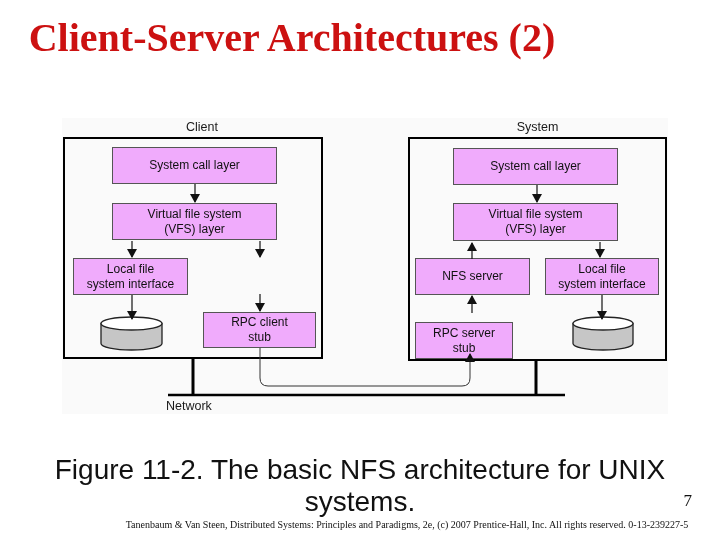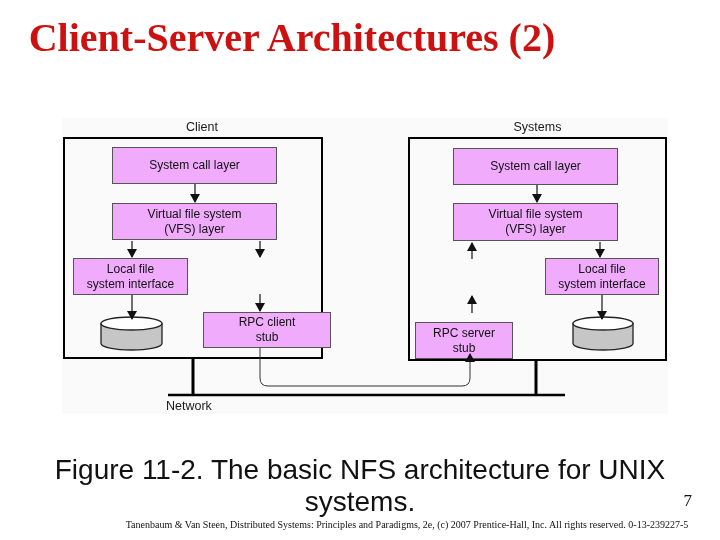--- a/index.html
+++ b/index.html
@@ -47,36 +47,37 @@
   }
 </style>
 </head>
 <body>
 
 <div class="title" style="color: rgb(204, 17, 17);">Client-Server Architectures (2)</div>
 
 <div class="figure" style="background: rgb(250, 250, 250);">
 
   <div class="machine-label" style="left:10px;top:2px;width:260px;">Client</div>
-  <div class="machine-label" style="left:346px;top:2px;width:259px;">Systems</div>
+  <div class="machine-label" style="left:346px;top:2px;width:259px;">System</div>
 
   <div class="outerbox" style="left:1px;top:19px;width:260px;height:222px;"></div>
   <div class="outerbox" style="left:346px;top:19px;width:259px;height:224px;"></div>
 
   <div class="box" style="left:50px;top:29px;width:165px;height:37px;">System call layer</div>
   <div class="box" style="left:50px;top:85px;width:165px;height:37px;">Virtual file system
 (VFS) layer</div>
   <div class="box" style="left:11px;top:140px;width:115px;height:37px;">Local file
 system interface</div>
-  <div class="box" style="left:141px;top:194px;width:128px;height:36px;">RPC client
+  <div class="box" style="left:141px;top:194px;width:113px;height:36px;">RPC client
 stub</div>
 
   <div class="box" style="left:391px;top:30px;width:165px;height:37px;">System call layer</div>
   <div class="box" style="left:391px;top:85px;width:165px;height:38px;">Virtual file system
 (VFS) layer</div>
+  <div class="box" style="left:353px;top:140px;width:115px;height:37px;">NFS server</div>
   <div class="box" style="left:483px;top:140px;width:114px;height:37px;">Local file
 system interface</div>
   <div class="box" style="left:353px;top:204px;width:98px;height:37px;">RPC server
 stub</div>
 
   <div class="net-label" style="left:104px;top:281px;">Network</div>
 
   <svg class="overlay" width="606" height="296" viewBox="0 0 606 296">
     <defs>
       <marker id="ah" markerUnits="userSpaceOnUse" markerWidth="11" markerHeight="11" refX="8" refY="5" orient="auto">

